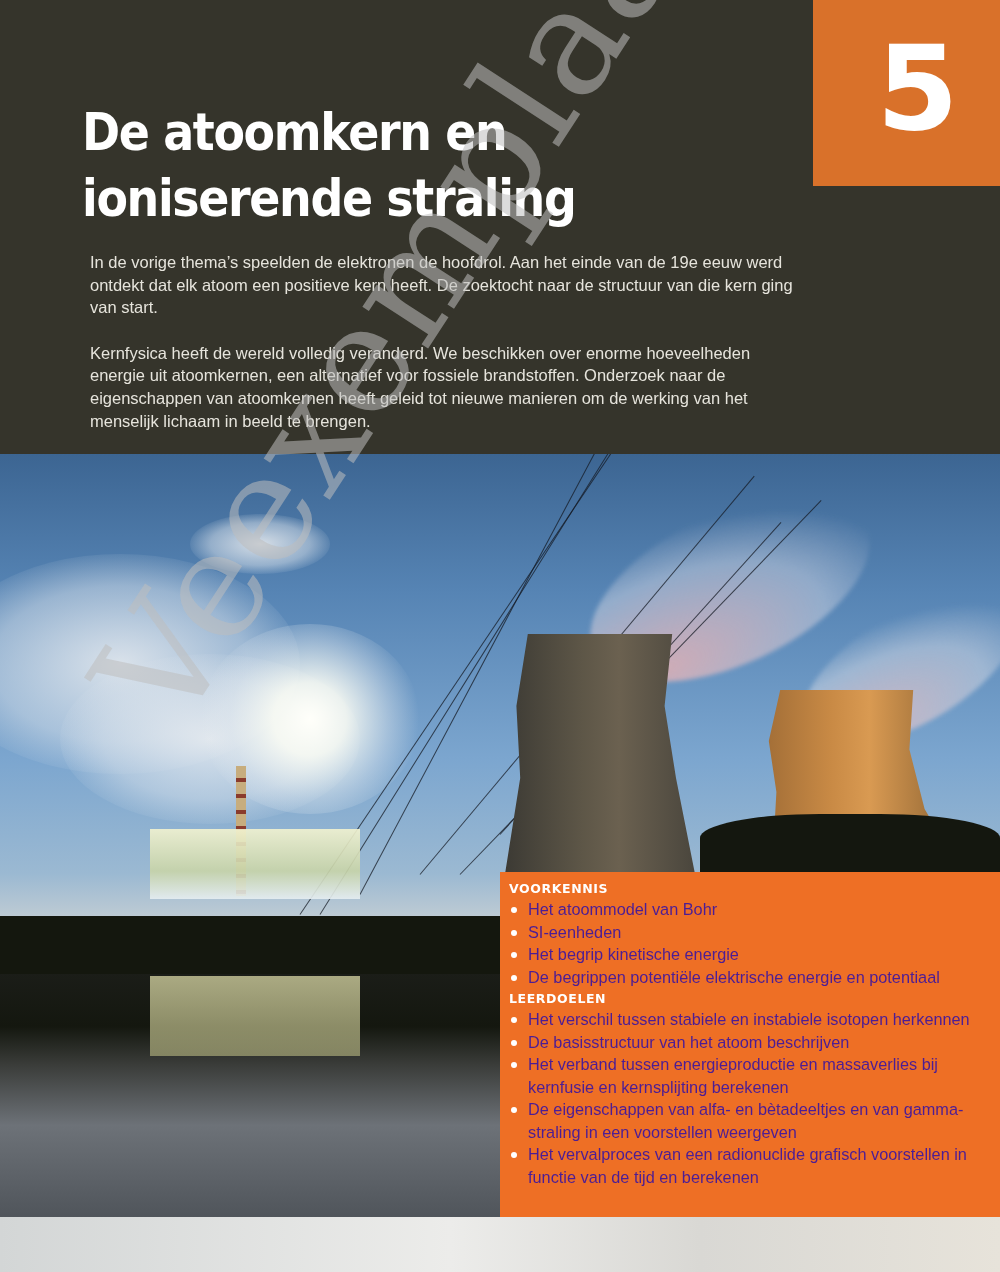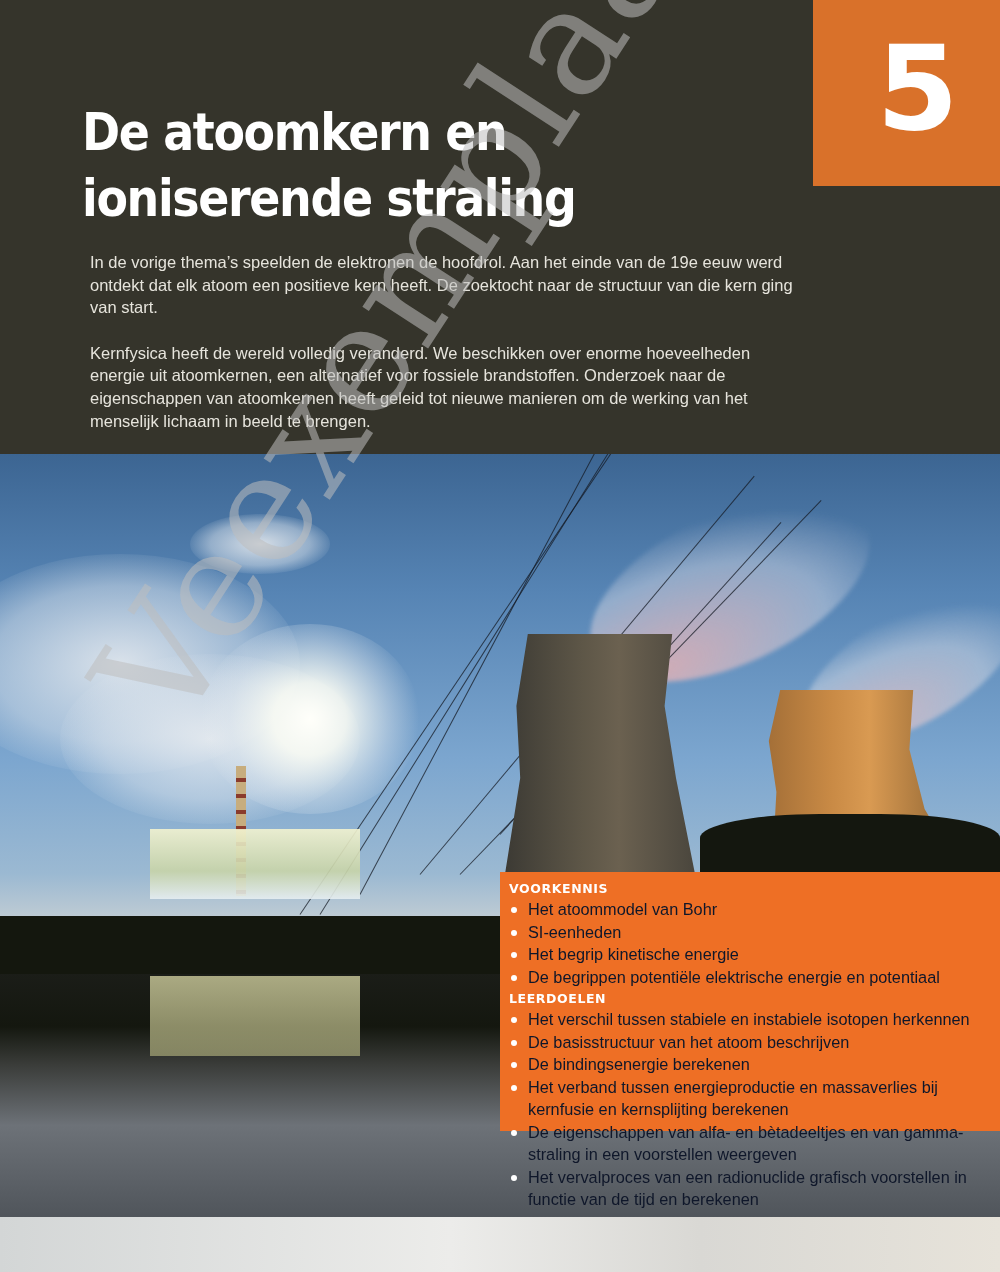--- a/index.html
+++ b/index.html
@@ -24,24 +24,24 @@
   .tower2 { position: absolute; left: 765px; top: 236px; width: 190px; height: 170px; background: linear-gradient(90deg, #a26e37 0%, #c98a45 35%, #d99a52 55%, #8e6433 100%); clip-path: polygon(8% 0, 78% 0, 76% 35%, 84% 70%, 100% 100%, 4% 100%, 6% 60%, 2% 30%); }
   .steam { position: absolute; border-radius: 50%; filter: blur(2px); }
   .plant { position: absolute; left: 150px; top: 375px; width: 210px; height: 70px; background: linear-gradient(180deg, #f3f3d0, #c8d4a8 60%, #e6eef2); opacity: 0.9; }
   .chimney { position: absolute; left: 236px; top: 312px; width: 10px; height: 130px; background: repeating-linear-gradient(180deg, #c7ad7e 0 12px, #8a3b2c 12px 16px); }
   .treeline { position: absolute; left: 700px; top: 360px; width: 300px; height: 60px; background: #14170f; border-radius: 40% 40% 0 0; }
   .shore { position: absolute; left: 0; top: 462px; width: 1000px; height: 58px; background: #14170e; }
   .reflection { position: absolute; left: 150px; top: 522px; width: 210px; height: 80px; background: linear-gradient(180deg, #e8e6b0, #a8a878); opacity: 0.7; }
 
   .fade-strip { position: absolute; left: 0; top: 1217px; width: 1000px; height: 55px; background: linear-gradient(90deg, #d3d6d6 0%, #ececea 45%, #d9d8d4 70%, #e7e3da 100%); }
 
-  .goals-box { position: absolute; left: 500px; top: 872px; width: 500px; height: 259px; background: #ee6f25; color: #ffffff; box-sizing: border-box; padding: 8px 10px 9px 9px; }
+  .goals-box { position: absolute; left: 500px; top: 872px; width: 500px; height: 345px; background: #ee6f25; color: #ffffff; box-sizing: border-box; padding: 8px 10px 9px 9px; }
   .goals-heading { font-family: "DejaVu Sans", sans-serif; font-weight: bold; font-size: 12.5px; letter-spacing: 0.6px; line-height: 18px; margin: 0; }
   .goals-list { list-style: none; margin: 0 0 2px 0; padding: 0; }
-  .goals-list li { position: relative; padding-left: 19px; font-size: 16.3px; line-height: 22.5px; color: #0f172a; }
+  .goals-list li { position: relative; padding-left: 19px; font-size: 16.3px; line-height: 22.5px; color: #4c1d95; }
   .goals-list li::before { content: ""; position: absolute; left: 2px; top: 9px; width: 6px; height: 6px; border-radius: 50%; background: #ffffff; }
 
   .watermark { position: absolute; left: 60px; top: 660px; font-family: "DejaVu Serif", serif; font-size: 150px; color: rgba(190,190,190,0.55); transform: rotate(-57deg); transform-origin: left top; white-space: nowrap; letter-spacing: 2px; pointer-events: none; }
 </style>
 </head>
 <body>
 
 <div class="header">
   <h1 class="title">
     <span>De atoomkern en</span>
@@ -91,18 +91,17 @@
   <ul class="goals-list">
     <li>Het atoommodel van Bohr</li>
     <li>SI-eenheden</li>
     <li>Het begrip kinetische energie</li>
     <li>De begrippen potentiële elektrische energie en potentiaal</li>
   </ul>
   <h2 class="goals-heading">LEERDOELEN</h2>
   <ul class="goals-list">
     <li>Het verschil tussen stabiele en instabiele isotopen herkennen</li>
     <li>De basisstructuur van het atoom beschrijven</li>
-    <li>De bindingsenergie berekenen</li>
     <li>Het verband tussen energieproductie en massaverlies bij kernfusie en kernsplijting berekenen</li>
     <li>De eigenschappen van alfa- en bètadeeltjes en van gamma-straling in een voorstellen weergeven</li>
     <li>Het vervalproces van een radionuclide grafisch voorstellen in functie van de tijd en berekenen</li>
   </ul>
 </div>
 
 </body></html>

